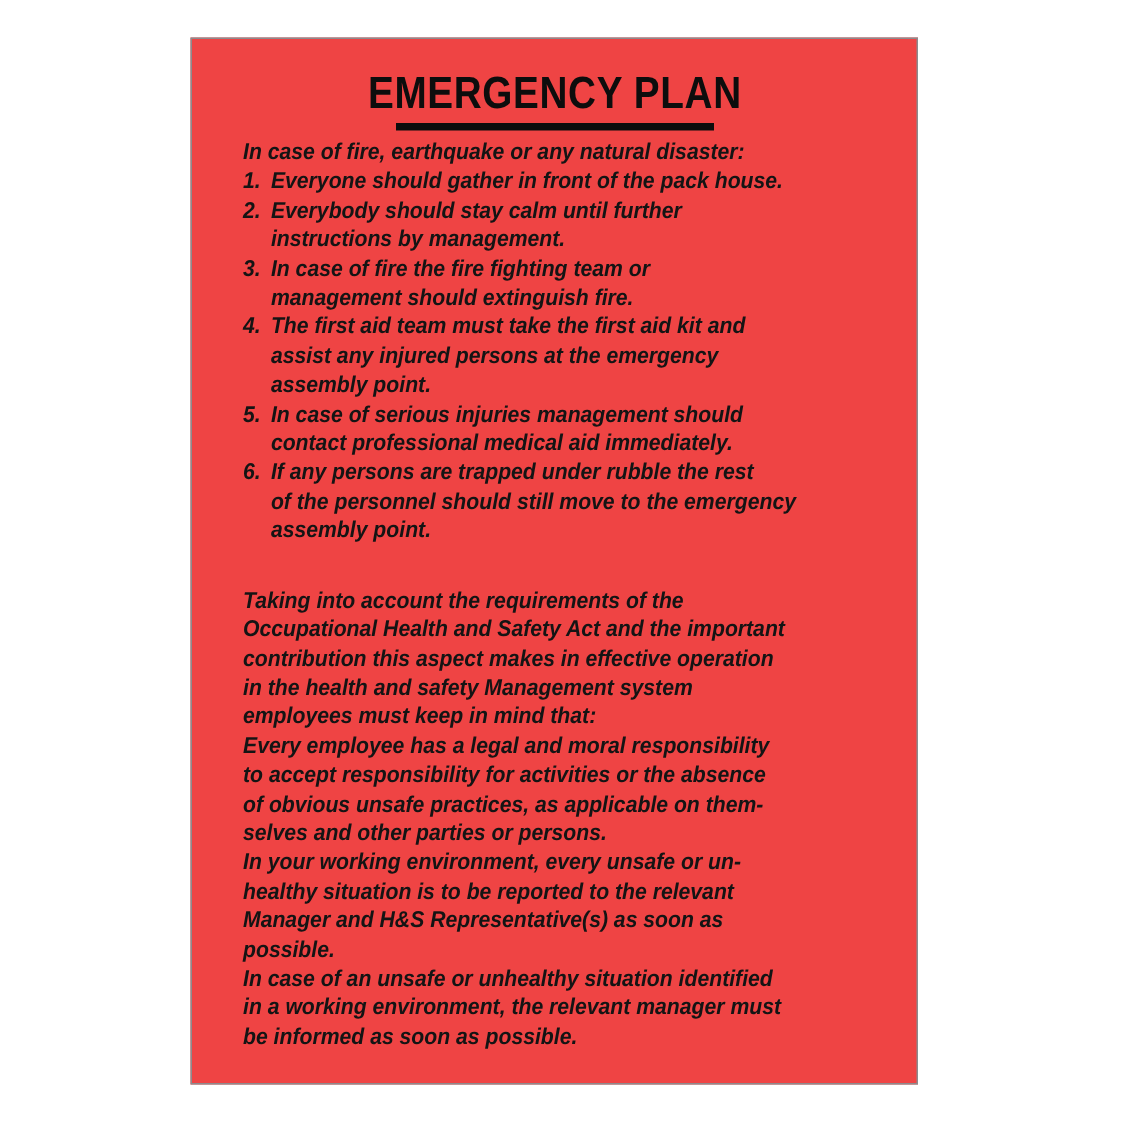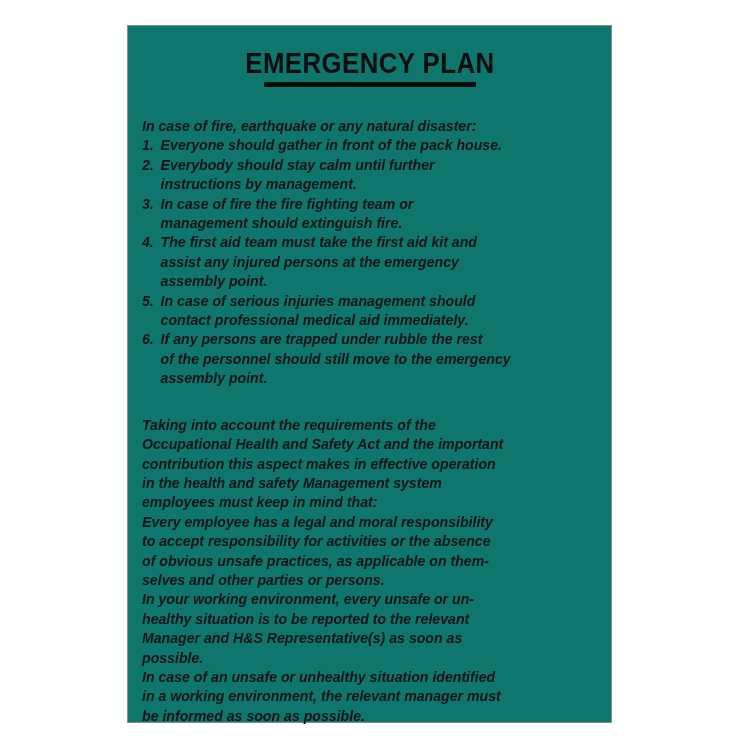--- a/index.html
+++ b/index.html
@@ -24,21 +24,21 @@
 
   
   #notice-frame {
     position: absolute;
     left: 127px;
     top: 25px;
     width: 485px;
     height: 698px;
     box-sizing: border-box;
     border: 1px solid #8b8b8e;
-    background: #0f766e;
+    background: #ef4444;
   }
 
   
   .title-block {
     margin-top: 22px;
     text-align: center;
   }
   .title-text {
     display: inline-block;
     font-family: "Liberation Sans Narrow", "Liberation Sans", sans-serif;
@@ -54,25 +54,24 @@
   .title-rule {
     width: 212px;
     height: 5px;
     background: #0d0d0d;
     margin: 4px auto 0 auto;
   }
 
   
   .body-area {
     position: absolute;
-    left: 14px;
+    left: 34px;
     top: 66px;
     width: 440px;
     color: #141414;
-    margin-top: 24px;
   }
 
   .line {
     font-weight: bold;
     font-style: italic;
     font-size: 15.2px;
     line-height: 19.4px;
     color: #141414;
     white-space: pre;
     transform: scaleX(0.93);

